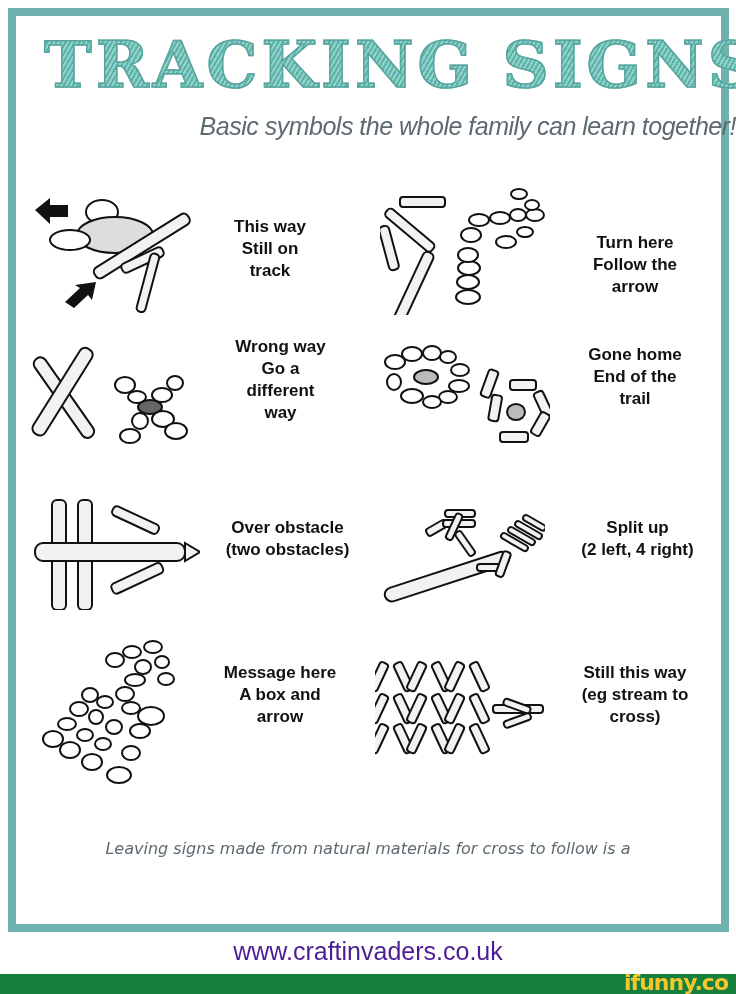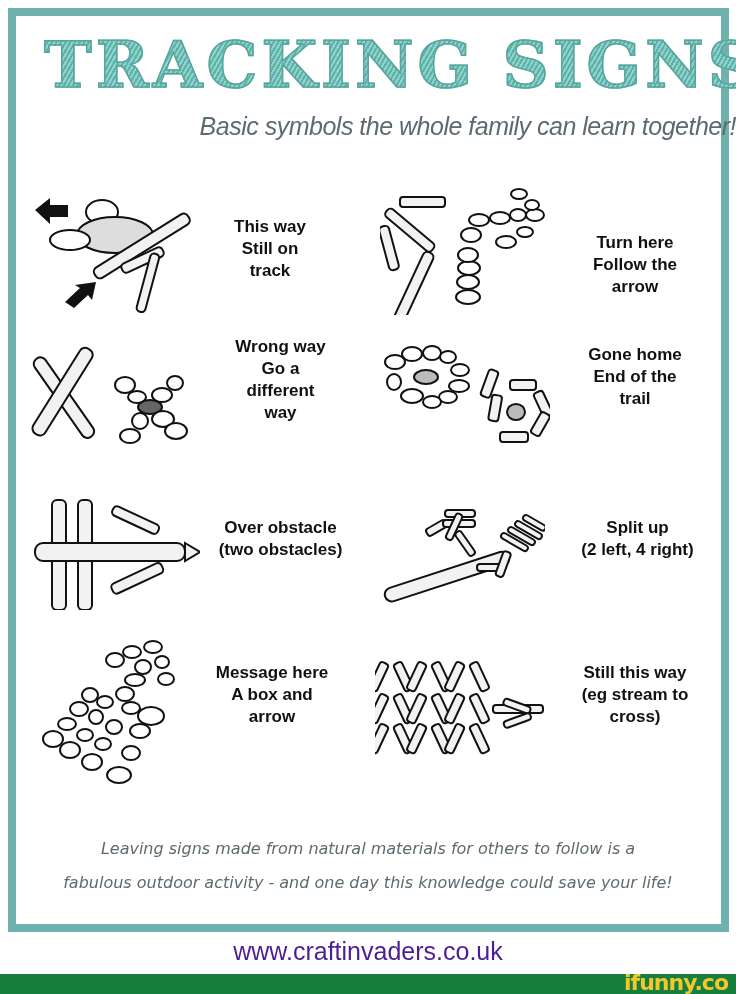--- a/index.html
+++ b/index.html
@@ -108,21 +108,21 @@
 trail</div>
 
 <svg class="illus" style="left:30px;top:495px" width="170" height="115">
   <rect class="lg" x="22" y="5" width="14" height="110" rx="5"></rect>
   <rect class="lg" x="48" y="5" width="14" height="110" rx="5"></rect>
   <rect class="lg" x="5" y="48" width="150" height="18" rx="8"></rect>
   <polygon points="155,48 170,57 155,66" fill="#f2f2f2" stroke="#111" stroke-width="2"></polygon>
   <rect class="lg" x="85" y="10" width="50" height="10" rx="4" transform="rotate(25 85 10)"></rect>
   <rect class="lg" x="80" y="90" width="55" height="11" rx="4" transform="rotate(-25 80 90)"></rect>
 </svg>
-<div class="label" style="left:198px;top:517px;width:165px">Over obstacle
+<div class="label" style="left:205px;top:517px;width:165px">Over obstacle
 (two obstacles)</div>
 
 <svg class="illus" style="left:375px;top:500px" width="170" height="105">
   <rect class="lg" x="8" y="90" width="130" height="14" rx="7" transform="rotate(-18 8 90)"></rect>
   <rect class="lg" x="50" y="30" width="22" height="8" rx="3" transform="rotate(-30 50 30)"></rect>
   <rect class="lg" x="70" y="10" width="30" height="7" rx="3"></rect>
   <rect class="lg" x="68" y="20" width="32" height="7" rx="3"></rect>
   <rect class="lg" x="70" y="38" width="28" height="7" rx="3" transform="rotate(-65 70 38)"></rect>
   <rect class="lg" x="85" y="30" width="28" height="7" rx="3" transform="rotate(55 85 30)"></rect>
   <rect class="lg" x="102" y="64" width="26" height="7" rx="3"></rect>
@@ -154,21 +154,21 @@
     <ellipse class="st" cx="79" cy="87" rx="8" ry="7"></ellipse>
   <ellipse class="st" cx="105" cy="91" rx="10" ry="7"></ellipse>
     <ellipse class="st" cx="50" cy="95" rx="8" ry="6"></ellipse>
   <ellipse class="st" cx="18" cy="99" rx="10" ry="8"></ellipse>
     <ellipse class="st" cx="68" cy="104" rx="8" ry="6"></ellipse>
   <ellipse class="st" cx="35" cy="110" rx="10" ry="8"></ellipse>
     <ellipse class="st" cx="96" cy="113" rx="9" ry="7"></ellipse>
   <ellipse class="st" cx="57" cy="122" rx="10" ry="8"></ellipse>
     <ellipse class="st" cx="84" cy="135" rx="12" ry="8"></ellipse>
 </svg>
-<div class="label" style="left:192px;top:662px;width:160px">Message here
+<div class="label" style="left:200px;top:662px;width:160px">Message here
 A box and
 arrow</div>
 
 <svg class="illus" style="left:375px;top:660px" width="180" height="100">
   <g id="chev">
     <rect class="lg" x="5" y="5" width="9" height="30" rx="3" transform="rotate(25 14 5)"></rect>
     <rect class="lg" x="18" y="5" width="9" height="30" rx="3" transform="rotate(-25 18 5)"></rect>
   </g>
   <use href="#chev" x="38" y="0"></use>
     <use href="#chev" x="76" y="0"></use>
@@ -180,21 +180,20 @@
     <use href="#chev" x="76" y="62"></use>
   <rect class="lg" x="118" y="45" width="50" height="8" rx="3"></rect>
   <rect class="lg" x="130" y="38" width="28" height="7" rx="3" transform="rotate(20 130 38)"></rect>
   <rect class="lg" x="128" y="62" width="28" height="7" rx="3" transform="rotate(-20 128 62)"></rect>
 </svg>
 <div class="label" style="left:555px;top:662px;width:160px">Still this way
 (eg stream to
 cross)</div>
 
 <div class="footer">
-  <div>Leaving signs made from natural materials for others to follow is a</div>
-  <div>fabulous outdoor activity - and one day this knowledge could save your life!</div>
+  <div>Leaving signs made from natural materials for cross to follow is a</div>
 </div>
 
 <a class="url">www.craftinvaders.co.uk</a>
 
 <div class="bar">
   <span class="wm">ifunny.co</span>
 </div>
 
 </body></html>

